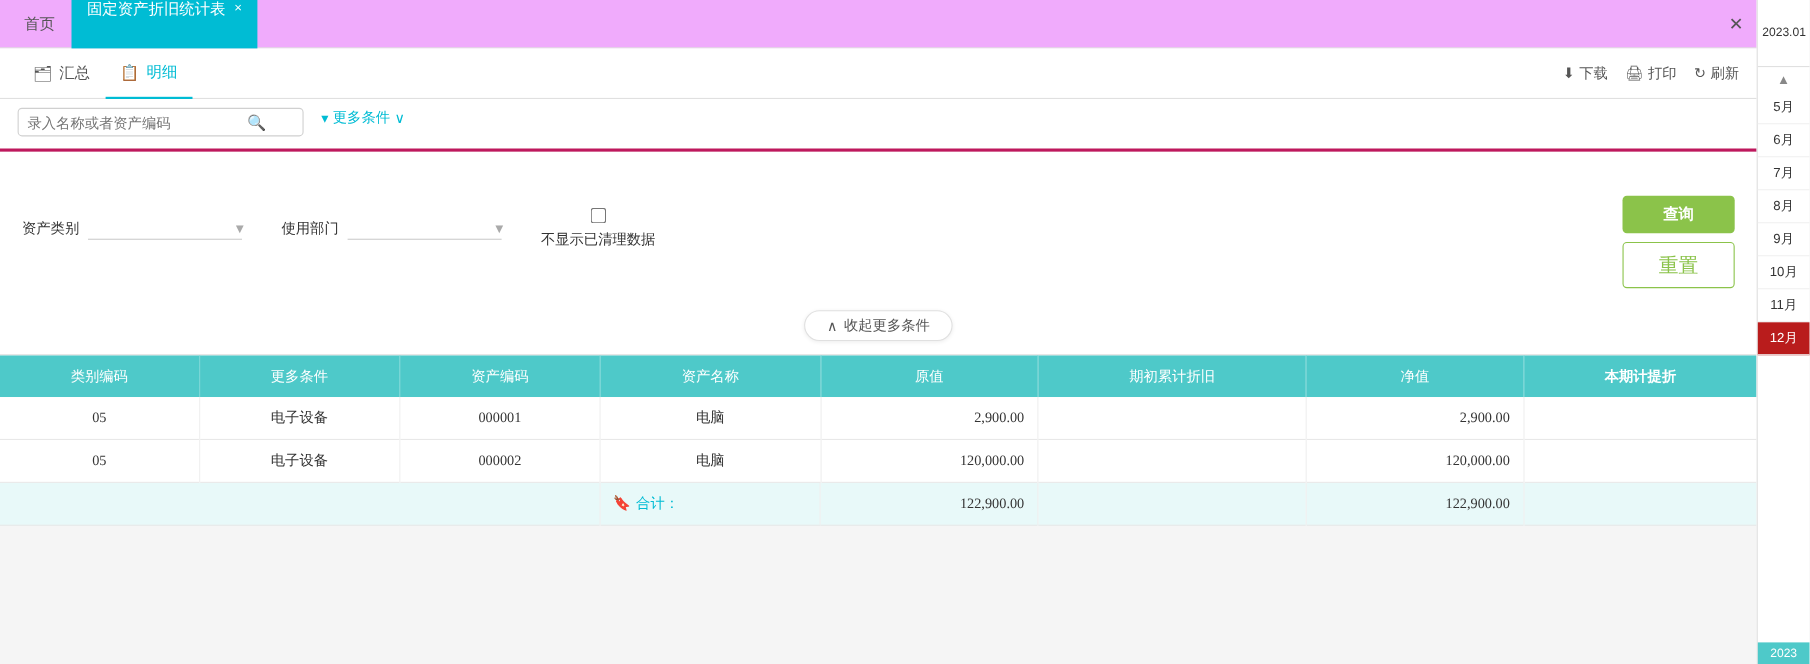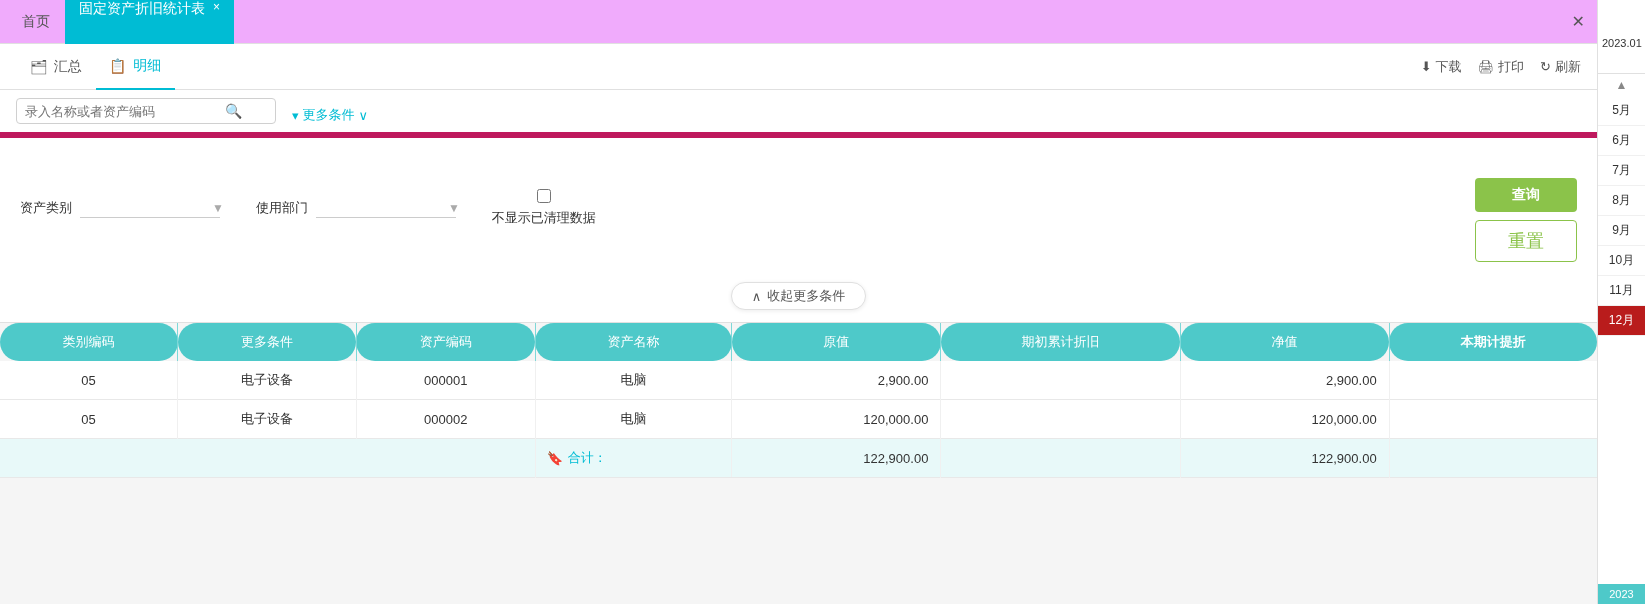--- a/index.html
+++ b/index.html
@@ -19,21 +19,20 @@
       height: 604px;
       z-index: 10;
     }
     .sidebar-date-label {
       font-size: 11px;
       color: #333;
       padding: 24px 4px;
       text-align: center;
       border-bottom: 1px solid #e0e0e0;
       width: 100%;
-      margin-top: 13px;
     }
     .sidebar-scroll-up, .sidebar-scroll-down {
       width: 100%;
       text-align: center;
       padding: 4px 0;
       color: #888;
       cursor: pointer;
       font-size: 12px;
     }
     .sidebar-months {
@@ -152,23 +151,23 @@
       gap: 4px;
       color: #555;
       cursor: pointer;
       font-size: 13px;
     }
 
     
     .searchbar {
       background: #fff;
       display: flex;
-      align-items: flex-end;
+      align-items: flex-start;
       padding: 8px 16px;
-      border-bottom: 6px solid #be185d;
+      border-bottom: 3px solid #be185d;
       height: 48px;
     }
     .search-input-wrap {
       display: flex;
       align-items: center;
       border: 1px solid #d0d0d0;
       border-radius: 4px;
       padding: 4px 8px;
       width: 260px;
     }
@@ -301,36 +300,36 @@
     thead tr {
       background: #4ec9c9;
       color: #fff;
     }
     thead th {
       padding: 10px 12px;
       text-align: center;
       font-size: 13px;
       font-weight: 500;
       border-right: 1px solid #7dd8d8;
-      border-radius: 19px;
     }
     thead th:last-child { border-right: none; font-weight: bold; }
     tbody tr {
       background: #fff;
       border-bottom: 1px solid #e8e8e8;
     }
     tbody tr.total-row {
       background: #e8f9f9;
     }
     tbody td {
       padding: 10px 12px;
       font-size: 13px;
       color: #333;
       text-align: center;
       border-right: 1px solid #f0f0f0;
+      font-family: Liberation Serif, serif;
     }
     tbody td:last-child { border-right: none; }
     td.num { text-align: right; }
   </style>
 </head>
 <body>
 
 <div class="main">
 
   <div class="topnav">

